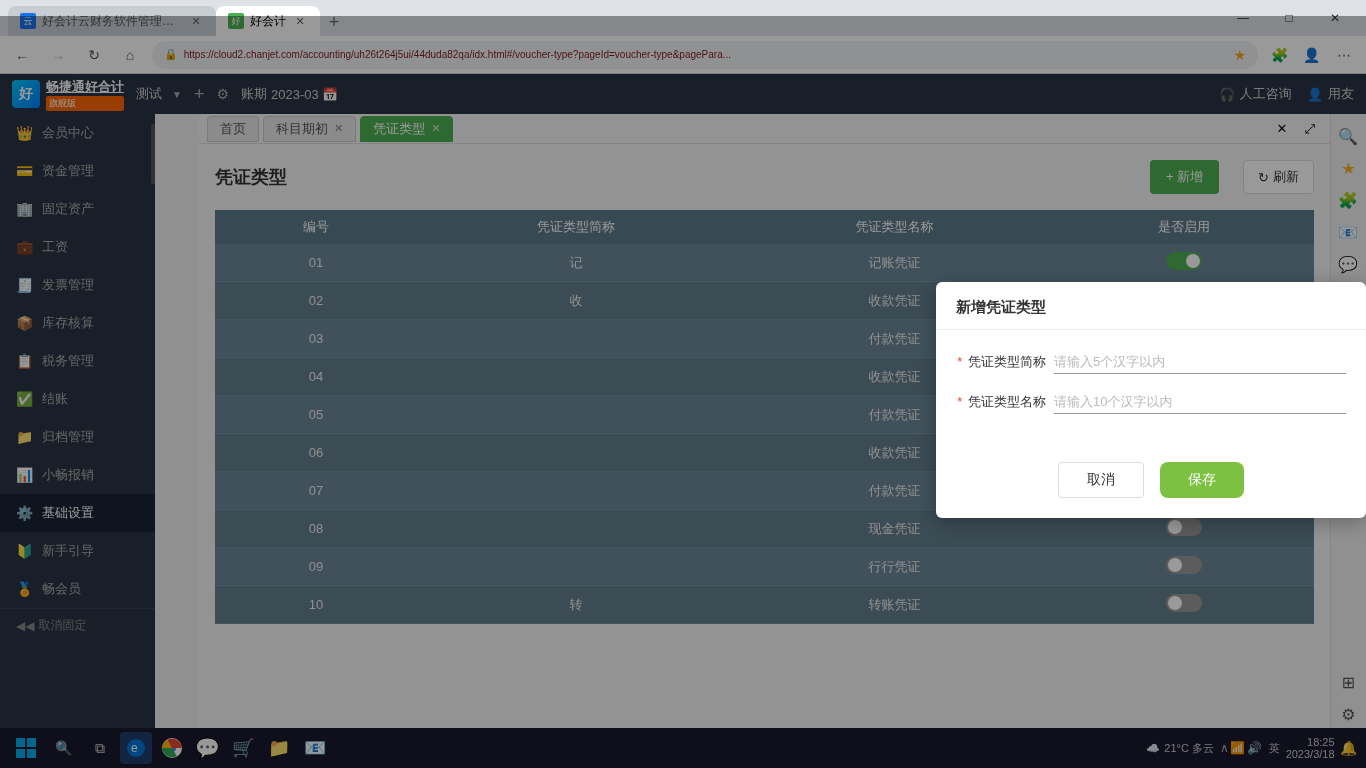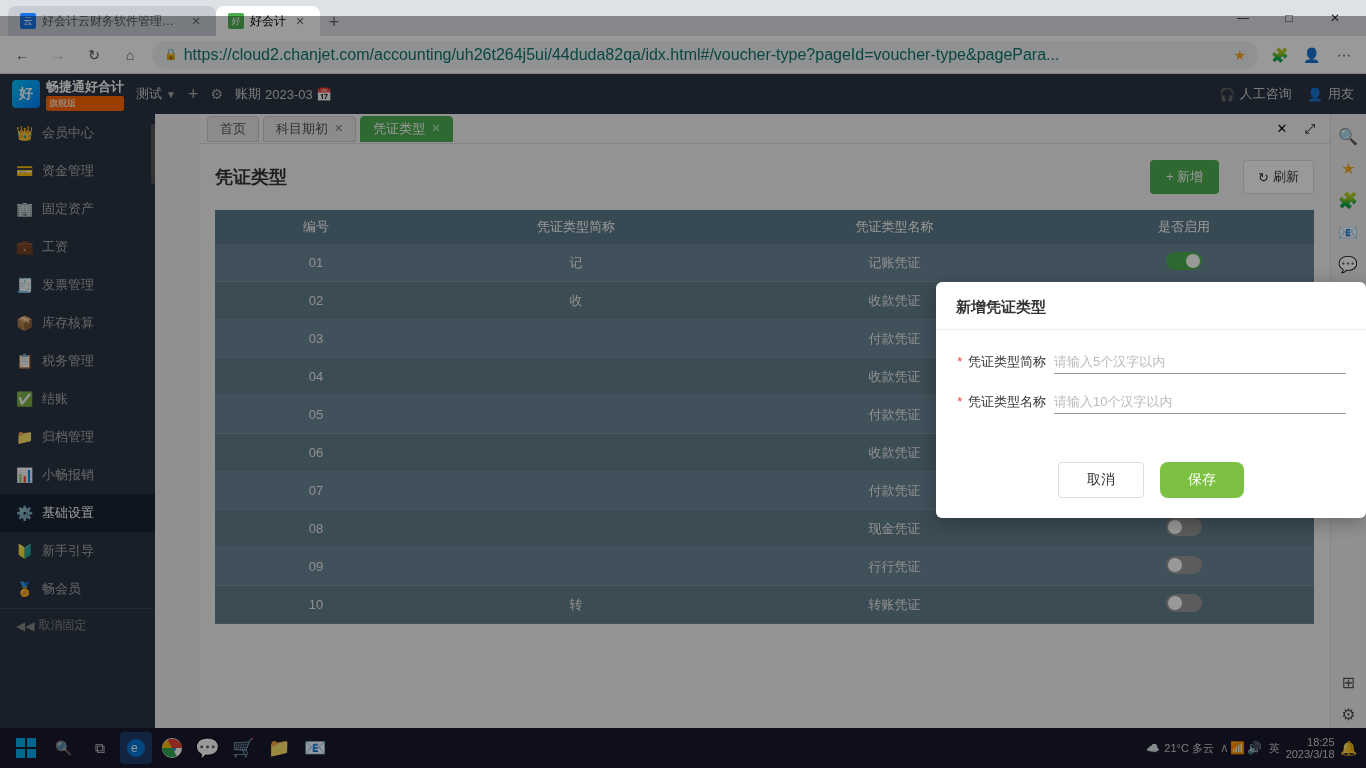--- a/index.html
+++ b/index.html
@@ -14,31 +14,31 @@
     .tab-favicon { width: 16px; height: 16px; background: #4285f4; border-radius: 2px; font-size: 10px; display: flex; align-items: center; justify-content: center; color: white; }
     .tab-close { width: 16px; height: 16px; border-radius: 50%; display: flex; align-items: center; justify-content: center; font-size: 11px; color: #666; }
     .new-tab-btn { width: 28px; height: 28px; display: flex; align-items: center; justify-content: center; border-radius: 50%; font-size: 18px; color: #666; cursor: pointer; }
     .win-btn { width: 46px; height: 30px; display: flex; align-items: center; justify-content: center; font-size: 12px; color: #333; cursor: pointer; }
 
     
     .address-bar { background: #fff; height: 38px; display: flex; align-items: center; padding: 0 8px; gap: 8px; border-bottom: 1px solid #ddd; }
     .nav-btn { width: 28px; height: 28px; display: flex; align-items: center; justify-content: center; border-radius: 50%; color: #555; font-size: 14px; cursor: pointer; }
     .url-box { flex: 1; background: #f0f2f5; border-radius: 20px; height: 28px; display: flex; align-items: center; padding: 0 12px; font-size: 12px; color: #333; gap: 6px; }
     .url-lock { color: #555; font-size: 11px; }
-    .url-text { color: #0f766e; font-size: 16px; }
+    .url-text { color: #7f1d1d; font-size: 10px; }
     .browser-icons { display: flex; gap: 4px; }
     .browser-icon { width: 28px; height: 28px; display: flex; align-items: center; justify-content: center; border-radius: 50%; color: #555; font-size: 14px; cursor: pointer; }
 
     
     .app-header { background: #2a3444; height: 40px; display: flex; align-items: center; padding: 0 12px; gap: 12px; }
     .app-logo { display: flex; align-items: center; gap: 6px; }
     .logo-icon { background: linear-gradient(135deg, #00c8ff, #0080ff); border-radius: 4px; width: 28px; height: 28px; display: flex; align-items: center; justify-content: center; color: white; font-size: 14px; font-weight: bold; }
-    .logo-text { color: white; font-size: 13px; font-weight: bold; }
+    .logo-text { color: white; font-size: 13px; font-weight: bold; text-decoration: underline; }
     .logo-badge { background: #ff6600; color: white; font-size: 9px; padding: 1px 3px; border-radius: 2px; }
-    .company-selector { display: flex; align-items: center; gap: 4px; color: #ccc; font-size: 13px; cursor: pointer; }
+    .company-selector { display: flex; align-items: center; gap: 10px; color: #ccc; font-size: 13px; cursor: pointer; }
     .company-dropdown { color: #aaa; font-size: 10px; }
     .header-add { color: #aaa; font-size: 18px; cursor: pointer; }
     .header-settings { color: #aaa; font-size: 14px; cursor: pointer; }
     .period-info { color: #ccc; font-size: 13px; display: flex; align-items: center; gap: 4px; }
     .header-right { margin-left: auto; display: flex; align-items: center; gap: 16px; }
     .consult-btn { display: flex; align-items: center; gap: 4px; color: #ccc; font-size: 13px; cursor: pointer; }
     .user-btn { display: flex; align-items: center; gap: 4px; color: #ccc; font-size: 13px; cursor: pointer; }
 
     
     .sidebar { width: 155px; background: #2a3444; color: #aaa; padding-top: 0; overflow-y: auto; flex-shrink: 0; }

